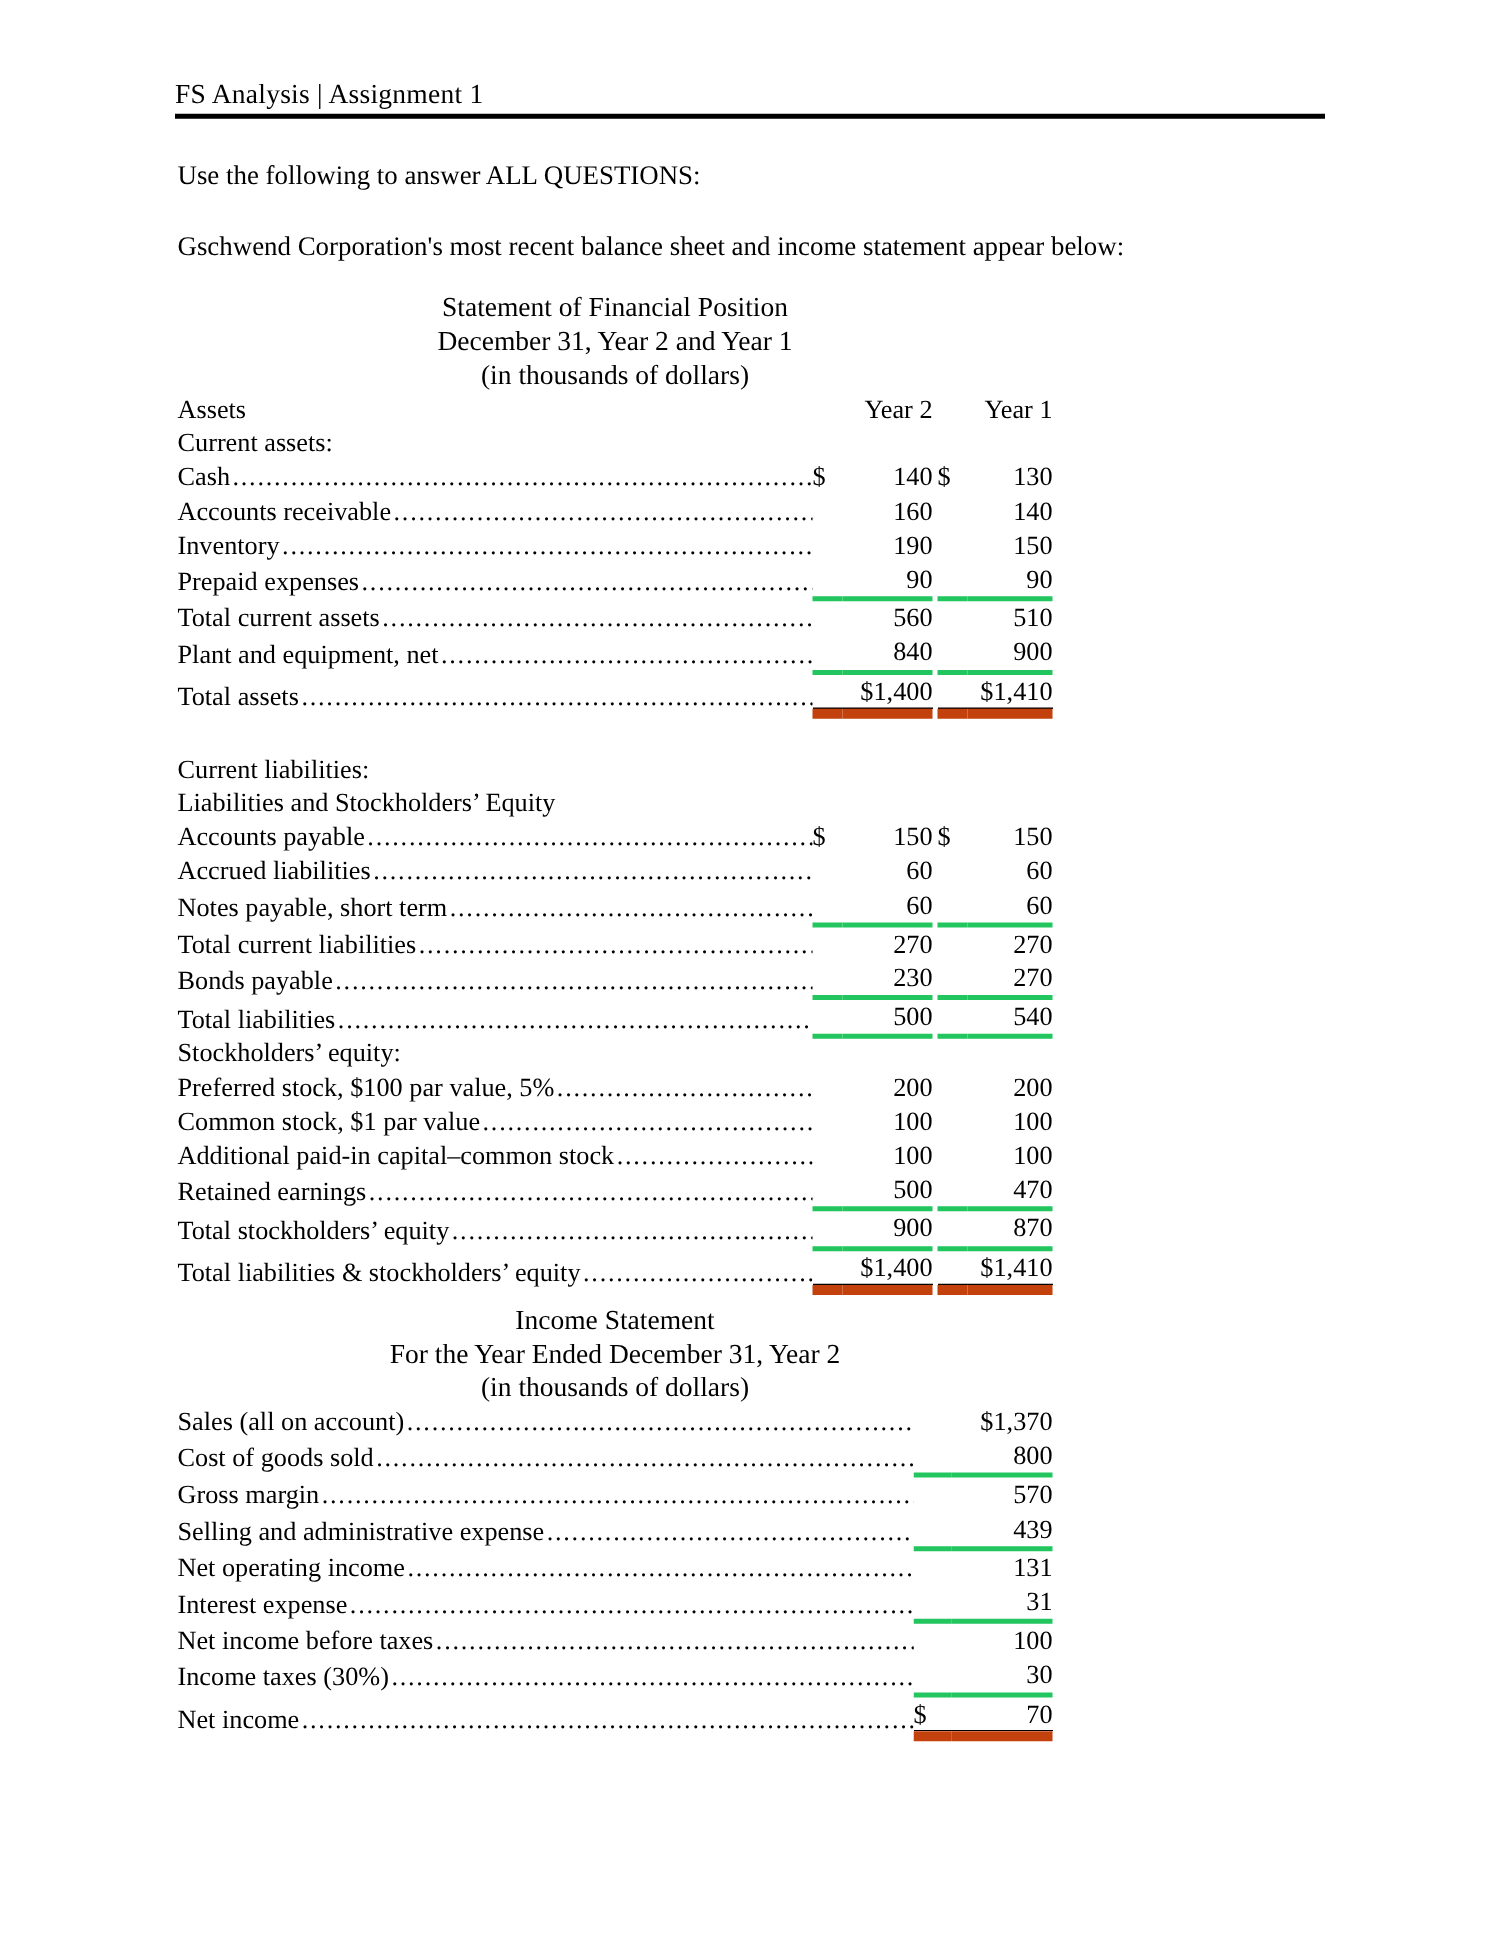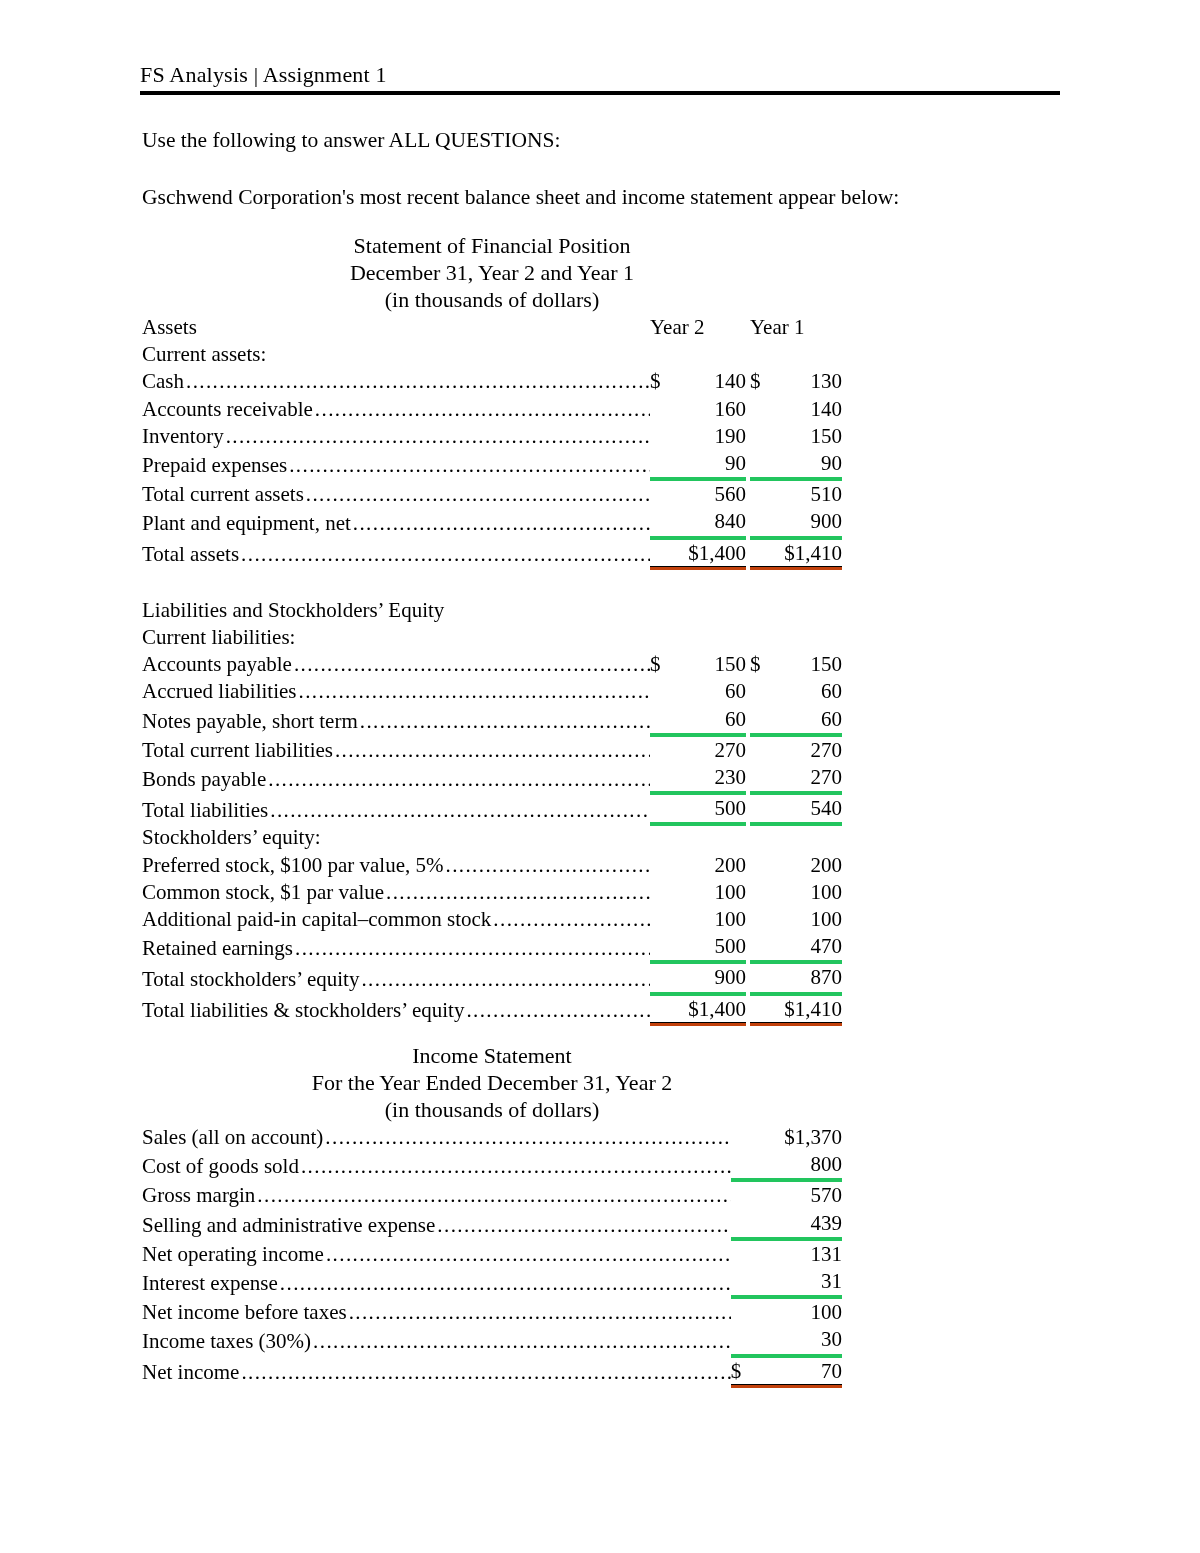--- a/index.html
+++ b/index.html
@@ -102,21 +102,21 @@
   col.c-num2  { width: 68px; }
 
   
   col.i-label { width: 508px; }
   col.i-cur   { width: 26px; }
   col.i-num   { width: 70px; }
 
   td.label { text-align: left; }
   td.cur   { text-align: left; padding-left: 2px; }
   td.num   { text-align: right; padding-right: 2px; }
-  td.hdr   { text-align: left; font-size: 21px; }
+  td.hdr   { text-align: right; font-size: 21px; }
 
   
   .ind0 { padding-left: 0px; }
   .ind1 { padding-left: 20px; }
   .lbl-wrap {
     display: flex;
     align-items: baseline;
     width: 100%;
   }
   .lbl-text { flex: 0 0 auto; white-space: pre; }
@@ -124,21 +124,21 @@
     flex: 1 1 auto;
     overflow: hidden;
     white-space: nowrap;
     letter-spacing: 1.4px;
     margin-left: 2px;
   }
 
   
   .rule-1 { border-bottom: 4px solid #22c55e; }
   .rule-2 {
-    border-bottom: 3px solid #c2410c;
+    border-bottom: 8px solid #c2410c;
     box-shadow: inset 0 -6px 0 -5px #000;
   }
 
   tr.gap-row td { height: 27px; line-height: 27px; font-size: 21px; }
 </style>
 </head>
 <body>
 
 <div class="page">
 
@@ -277,29 +277,29 @@
           </tr>
           <tr class="gap-row">
             <td>&nbsp;</td>
             <td>&nbsp;</td>
             <td>&nbsp;</td>
             <td>&nbsp;</td>
             <td>&nbsp;</td>
             <td>&nbsp;</td>
           </tr>
           <tr>
+            <td class="label">Current liabilities:</td>
+            <td></td>
+            <td></td>
+            <td></td>
+            <td></td>
+            <td></td>
+          </tr>
+          <tr>
             <td class="label">Liabilities and Stockholders’ Equity</td>
-            <td></td>
-            <td></td>
-            <td></td>
-            <td></td>
-            <td></td>
-          </tr>
-          <tr>
-            <td class="label">Current liabilities:</td>
             <td></td>
             <td></td>
             <td></td>
             <td></td>
             <td></td>
           </tr>
           <tr>
             <td class="label ind1">
               <div class="lbl-wrap">
                 <span class="lbl-text">Accounts payable</span>

